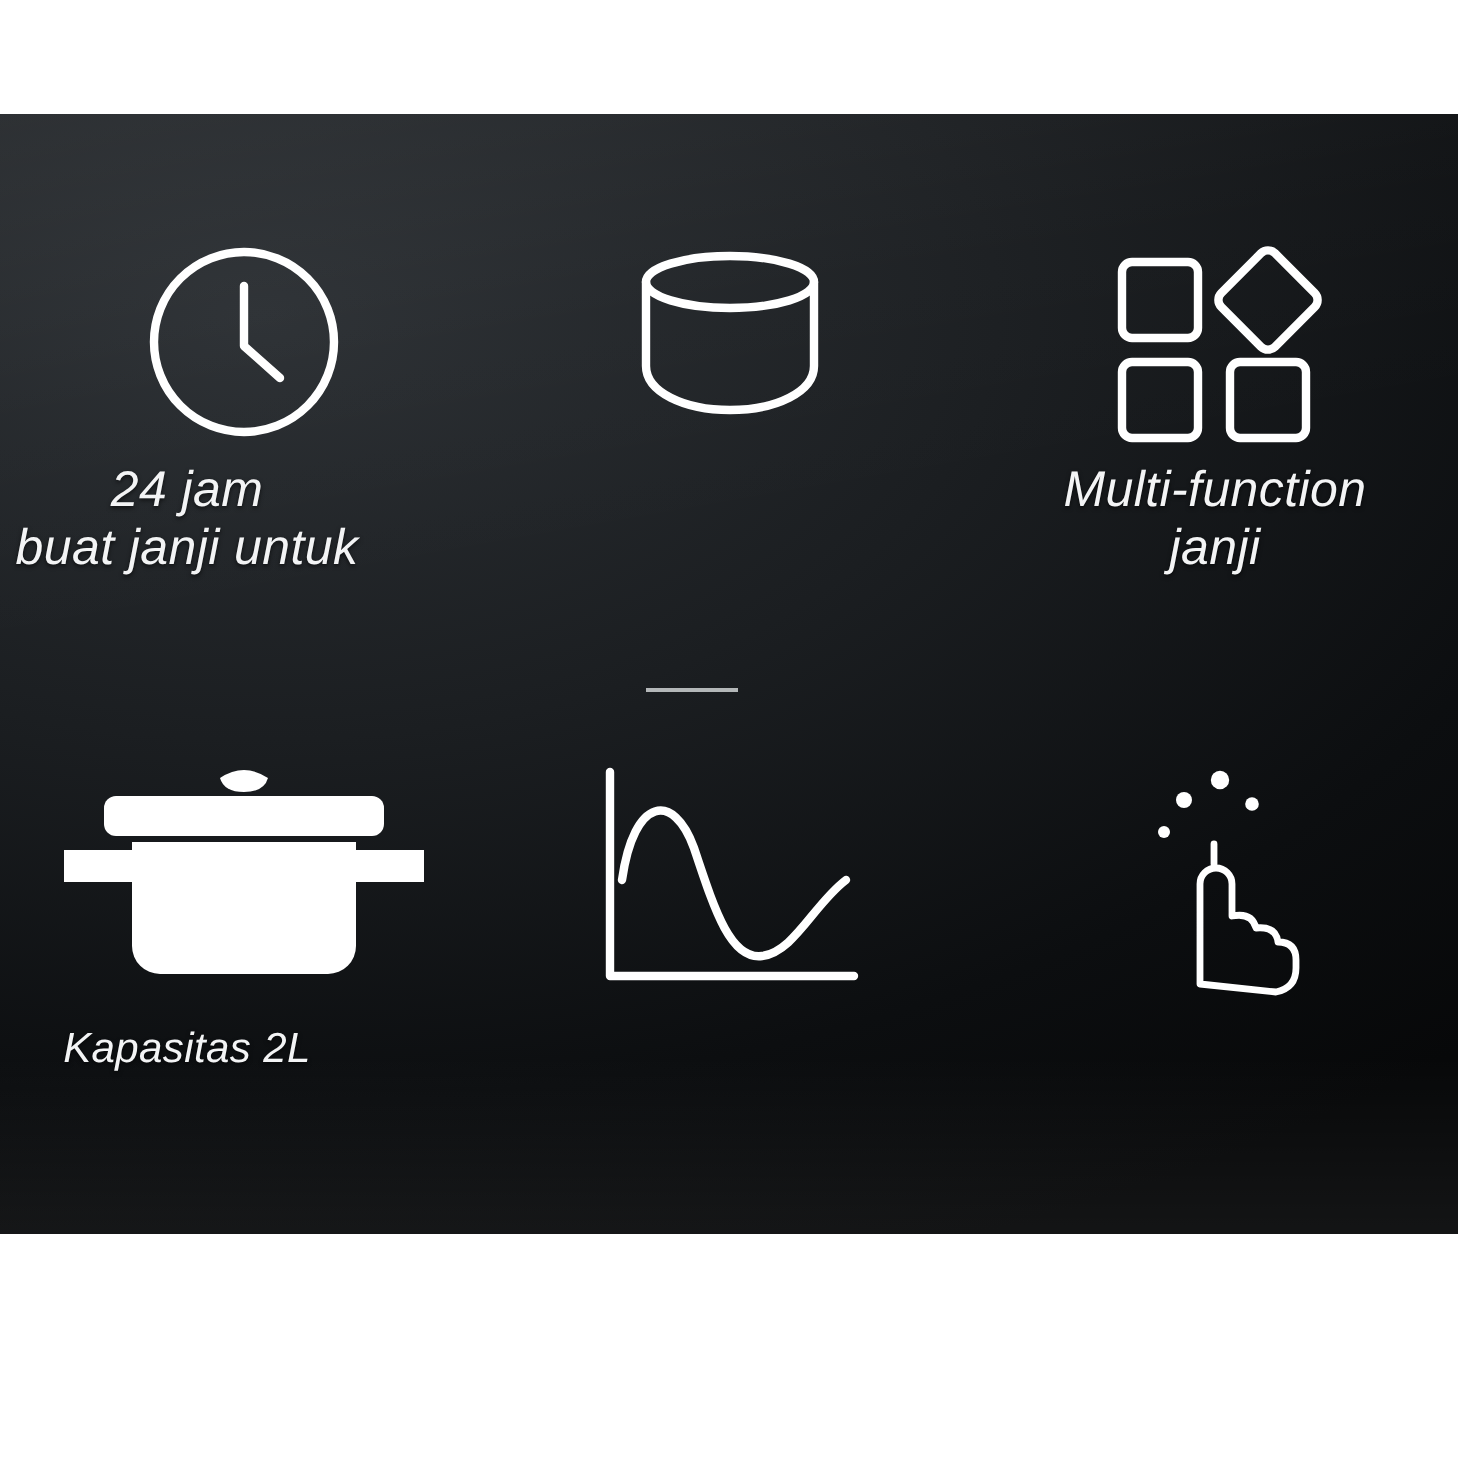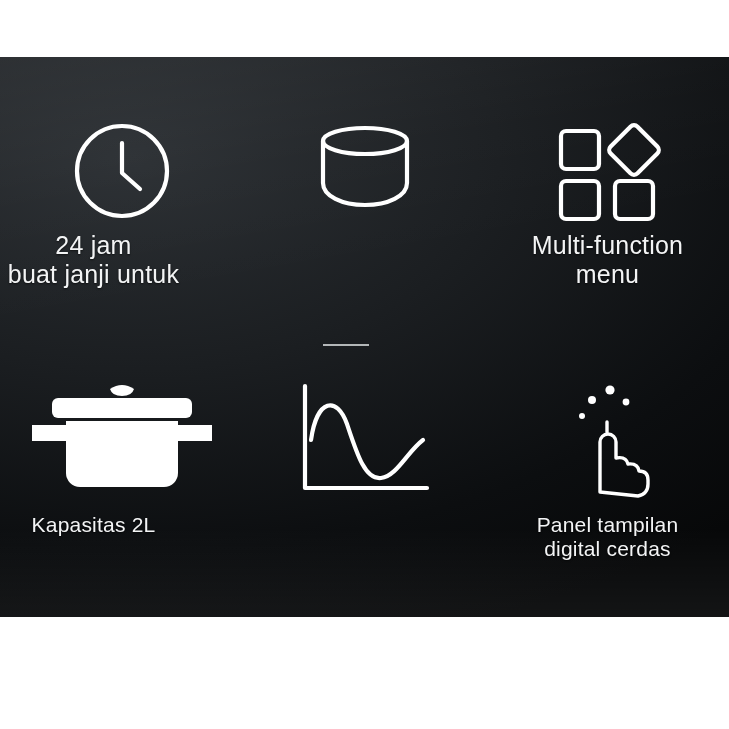--- a/index.html
+++ b/index.html
@@ -22,20 +22,21 @@
   
   #banner {
     position: absolute;
     left: 0;
     top: 57px;
     width: 729px;
     height: 560px;
     background:
       radial-gradient(120% 90% at 18% 18%, #2b2f33 0%, #1b1e21 42%, #0c0e10 78%, #070809 100%);
     overflow: hidden;
+    font-style: italic;
   }
   
   #banner::before {
     content: "";
     position: absolute;
     left: 0; top: 0; right: 0; bottom: 0;
     background:
       linear-gradient(170deg, rgba(255,255,255,0.055) 0%, rgba(255,255,255,0.015) 22%, rgba(255,255,255,0) 40%),
       linear-gradient(0deg, rgba(255,255,255,0.05) 0%, rgba(255,255,255,0.0) 16%);
     pointer-events: none;
@@ -145,21 +146,21 @@
       <div class="cell row1">
         <div class="icon-wrap">
           <svg width="110" height="104" viewBox="0 0 110 104" aria-hidden="true">
             <rect class="st" x="8" y="12" width="38" height="38" rx="5"></rect>
             <rect class="st" x="8" y="62" width="38" height="38" rx="5"></rect>
             <rect class="st" x="62" y="62" width="38" height="38" rx="5"></rect>
             <rect class="st" x="62" y="12" width="38" height="38" rx="5" transform="rotate(45 81 31)"></rect>
           </svg>
         </div>
         <div class="caption">Multi-function
-menu</div>
+janji</div>
       </div>
 
       <div class="cell row2 clip-left">
         <div class="icon-wrap pot2l">
           <svg width="180" height="122" viewBox="0 0 180 122" aria-hidden="true">
 
             <path class="fillw" d="M78 8 q12 -8 24 0 q-2 7 -12 7 q-10 0 -12 -7 z"></path>
 
             <path class="fillw" d="M26 17 h128 a6 6 0 0 1 6 6 v8 a6 6 0 0 1 -6 6 h-128 a6 6 0 0 1 -6 -6 v-8 a6 6 0 0 1 6 -6 z"></path>
 
@@ -189,22 +190,20 @@
             <circle class="fillw" cx="64" cy="10" r="4.6"></circle>
             <circle class="fillw" cx="80" cy="22" r="3.4"></circle>
             <circle class="fillw" cx="36" cy="36" r="3"></circle>
 
             <path class="st-thin" d="M54 112 L54 62 a8 8 0 0 1 16 0 L70 78
                                      q10 -2 12 6 q10 -1 11 7 q9 0 9 9 L102 104
                                      q0 10 -10 12 z" fill="none"></path>
             <path class="st-thin" d="M61 52 L61 42"></path>
           </svg>
         </div>
-        <div class="caption">Panel tampilan
-digital cerdas</div>
       </div>
 
     </div>
 
     <div id="divider"></div>
 
   </div>
 
 </div>
 

